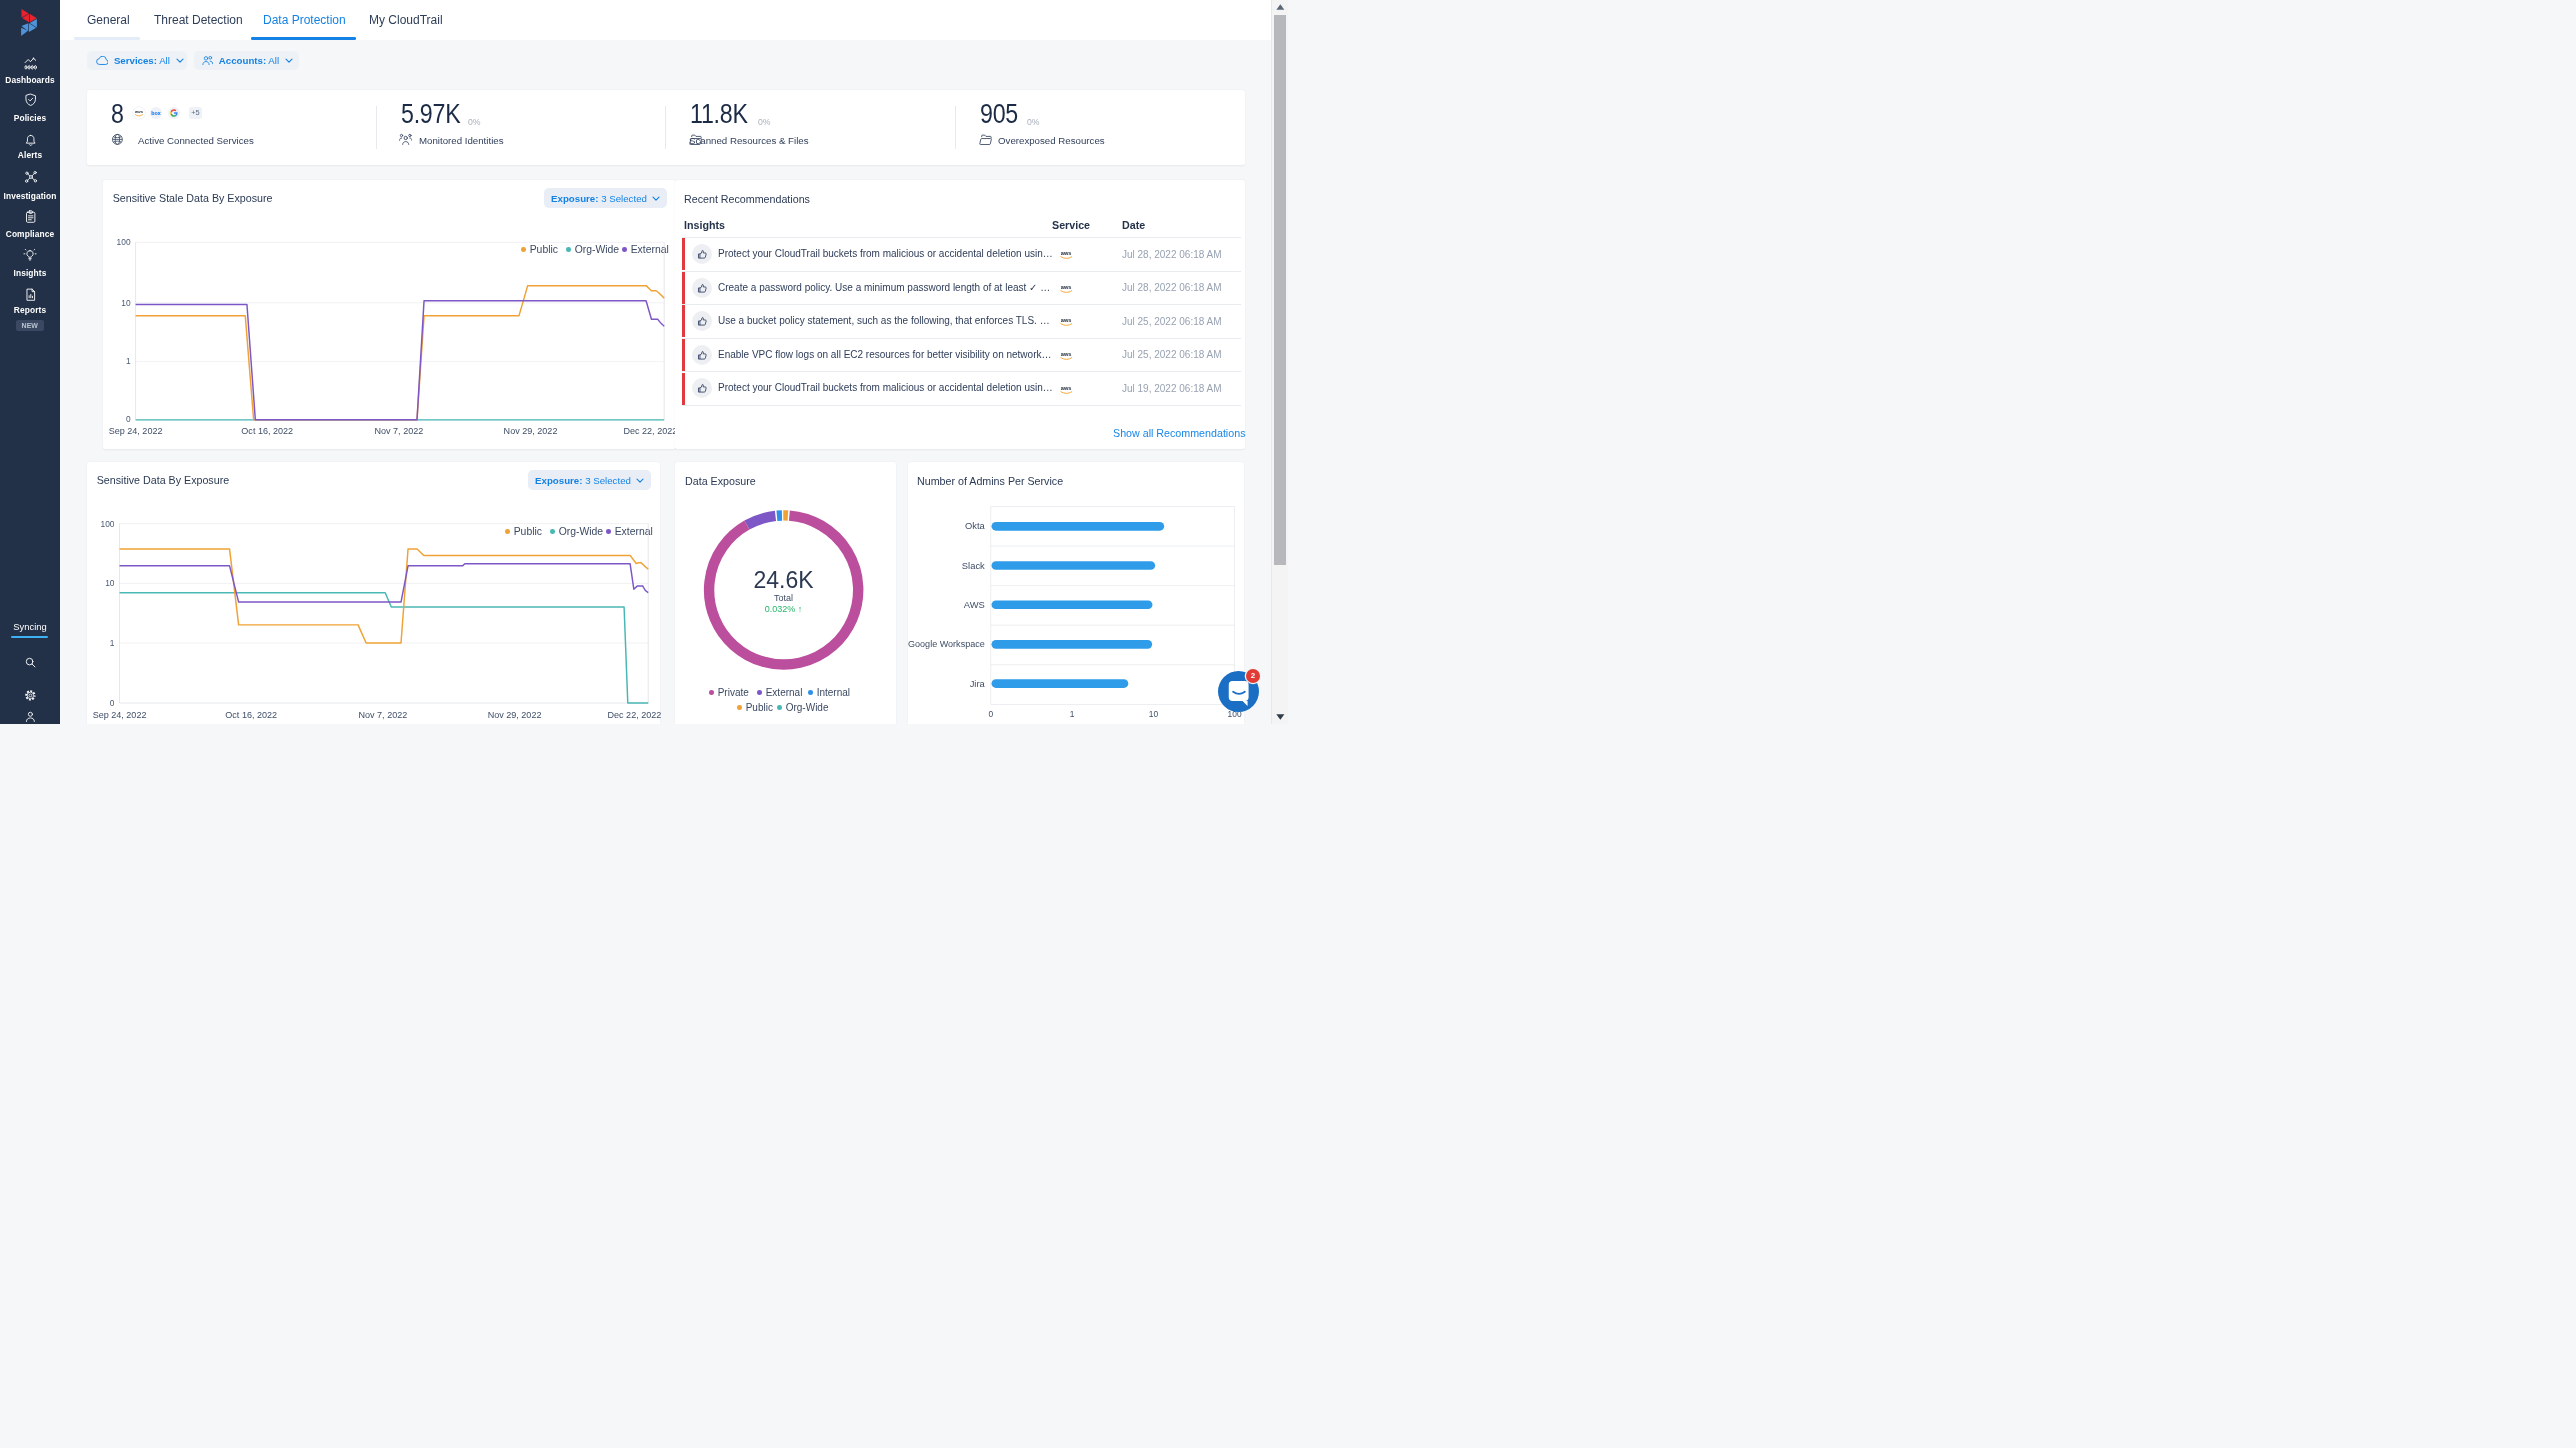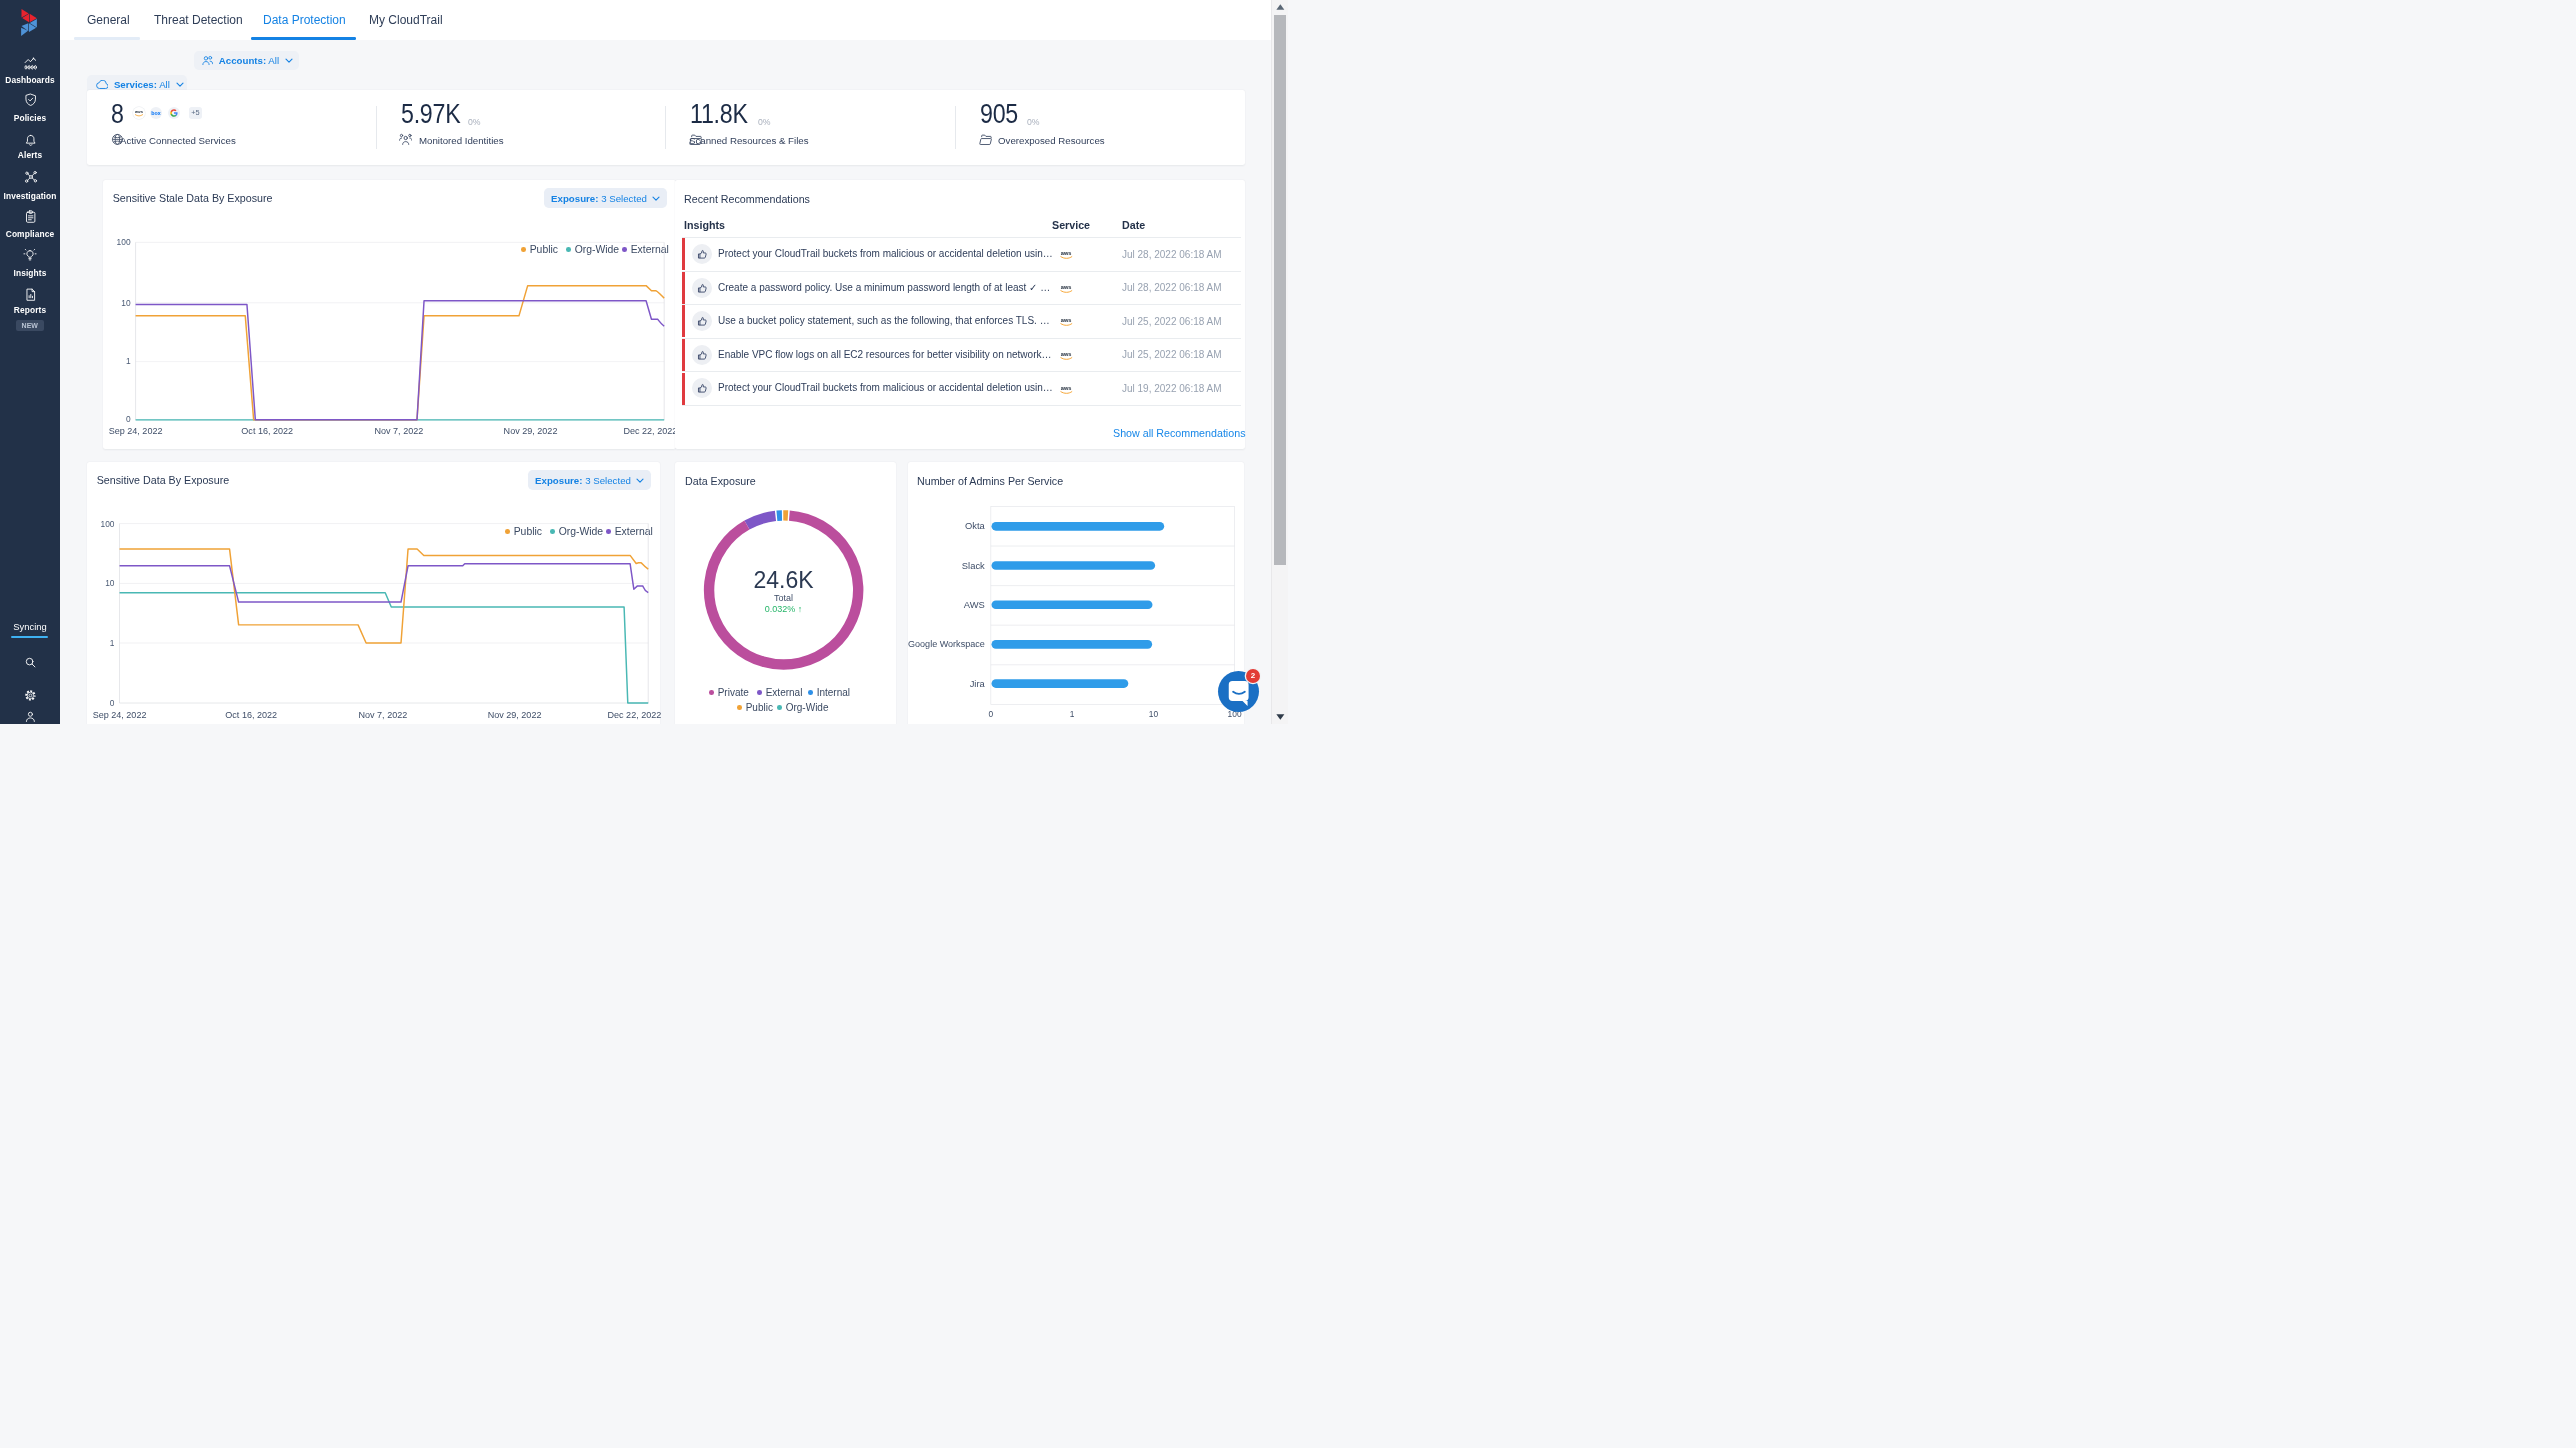--- a/index.html
+++ b/index.html
@@ -138,21 +138,21 @@
   </div>
   <div id="header">
     <div class="tab" style="left:27px">General</div>
     <div class="tab" style="left:94px">Threat Detection</div>
     <div class="tab active" style="left:203px">Data Protection</div>
     <div class="tab" style="left:309px">My CloudTrail</div>
     <div id="tabind-blue"></div>
     <div id="tabind-gray"></div>
   </div>
 
-  <div class="chip" style="left:87px;width:100px;margin-top:24px;">
+  <div class="chip" style="left:87px;width:100px;">
     <svg style="margin-left:8.7px" width="12.8" height="9.4" viewBox="0 0 22 16" fill="none" stroke="#1482e4" stroke-width="1.6" stroke-linejoin="round">
       <path d="M6 14.5 a5 5 0 0 1 -0.5 -9.97 A6.2 6.2 0 0 1 17.6 6.4 a4.1 4.1 0 0 1 -1 8.1 Z"></path>
     </svg>
     <span style="margin-left:5.4px"><b>Services:</b> All</span>
     <svg style="margin-left:6px" width="8" height="5.4" viewBox="0 0 12 8" fill="none" stroke="#1482e4" stroke-width="1.7" stroke-linecap="round" stroke-linejoin="round">
       <polyline points="1.5,1.5 6,6 10.5,1.5"></polyline>
     </svg>
   </div>
   <div class="chip" style="left:194px;width:105px;">
     <svg style="margin-left:8px" width="11.4" height="10.7" viewBox="0 0 20 18" fill="none" stroke="#1482e4" stroke-width="1.5" stroke-linecap="round">
@@ -192,21 +192,21 @@
       <path fill="#EA4335" d="M24 10.8c3.2 0 6.1 1.1 8.4 3.3l6.3-6.3C34.9 4.2 30 2 24 2 15.4 2 8.1 6.9 4.5 14.1l7.3 5.7c1.7-5.2 6.5-9 12.2-9z"></path>
     </svg>
   </div>
   <div class="abs" style="left:189px;top:107px;width:12.8px;height:12px;background:#eef1f6;border-radius:2.7px;color:#5a6b85;font-size:7.4px;text-align:center;line-height:12px;">+5</div>
   <svg class="abs" style="left:111px;top:133px" width="12.8" height="12.8" viewBox="0 0 24 24" fill="none" stroke="#33415c" stroke-width="1.5">
     <circle cx="12" cy="12" r="9.3"></circle>
     <ellipse cx="12" cy="12" rx="4.2" ry="9.3"></ellipse>
     <line x1="2.7" y1="12" x2="21.3" y2="12"></line>
     <path d="M4.2 6.8 c4.6 2.6 11 2.6 15.6 0 M4.2 17.2 c4.6 -2.6 11 -2.6 15.6 0"></path>
   </svg>
-  <div class="statlabel" style="left:120px;top:135px;">Active Connected Services</div>
+  <div class="statlabel" style="left:138px;top:135px;">Active Connected Services</div>
 
   <div class="statnum" style="left:401px;top:101px;">5.97K</div>
   <div class="statpct" style="left:468px;top:117px;">0%</div>
   <svg class="abs" style="left:399px;top:133px" width="13.4" height="12.8" viewBox="0 0 24 22" fill="none" stroke="#33415c" stroke-width="1.5" stroke-linecap="round">
     <circle cx="12" cy="8.5" r="3"></circle>
     <path d="M6.5 20 c0-3.2 2.4-5 5.5-5 s5.5 1.8 5.5 5"></path>
     <circle cx="4.5" cy="4" r="2.1"></circle>
     <circle cx="19.5" cy="4" r="2.1"></circle>
     <path d="M1 12.5 c0-2.6 1.6-4 3.7-4 M23 12.5 c0-2.6 -1.6-4 -3.7-4"></path>
   </svg>

